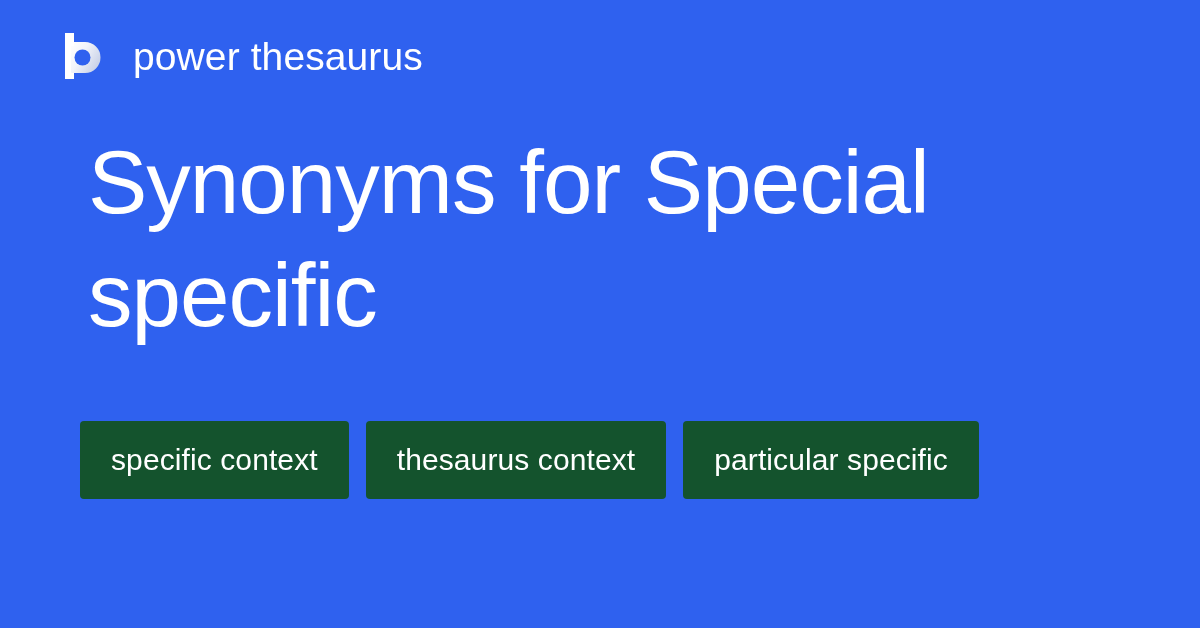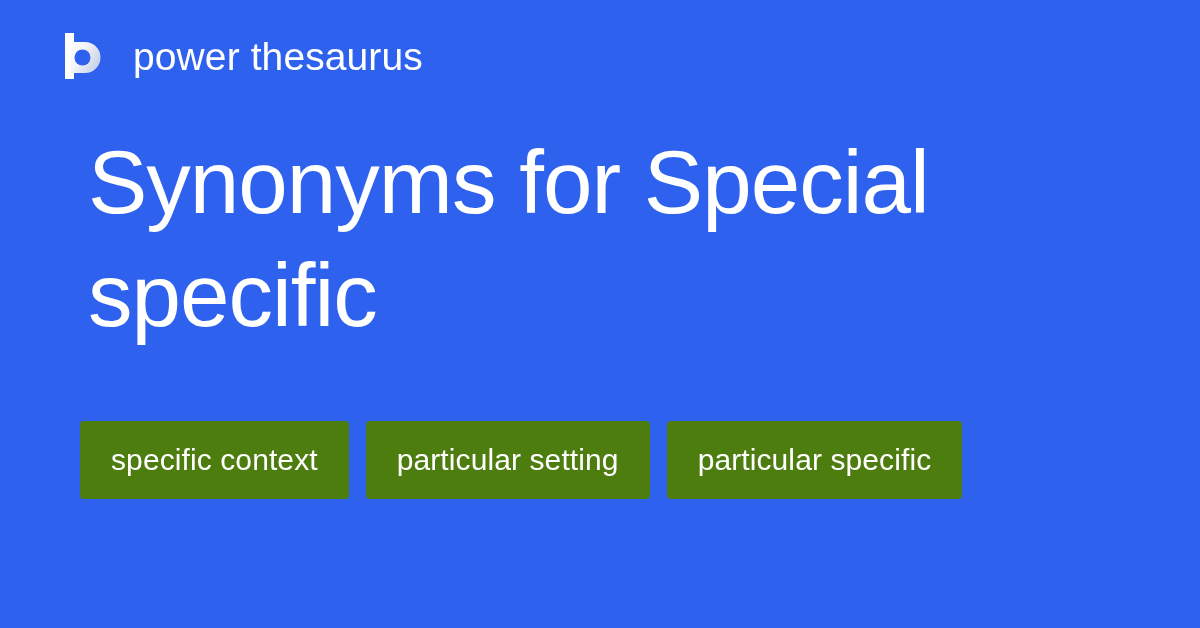--- a/index.html
+++ b/index.html
@@ -79,21 +79,21 @@
     width: 1060px;
     display: flex;
     flex-wrap: wrap;
     gap: 18px 17px;
     align-content: flex-start;
   }
 
   .chip {
     height: 78px;
     padding: 8px 31px;
-    background: #4d7c0f;
+    background: #14532d;
     border-radius: 4px;
     display: flex;
     align-items: center;
     justify-content: center;
     font-size: 30px;
     font-weight: 400;
     color: #ffffff;
     white-space: nowrap;
     letter-spacing: 0.1px;
     cursor: pointer;
@@ -127,20 +127,20 @@
   <h1 class="headline">
     <span class="line">Synonyms for Special</span>
     <span class="line">specific</span>
   </h1>
 
   <div class="chips">
     <div class="chip">
         <span>specific context</span>
       </div>
     <div class="chip">
-        <span>particular setting</span>
+        <span>thesaurus context</span>
       </div>
     <div class="chip">
         <span>particular specific</span>
       </div>
   </div>
 
 </div>
 
 </body></html>

